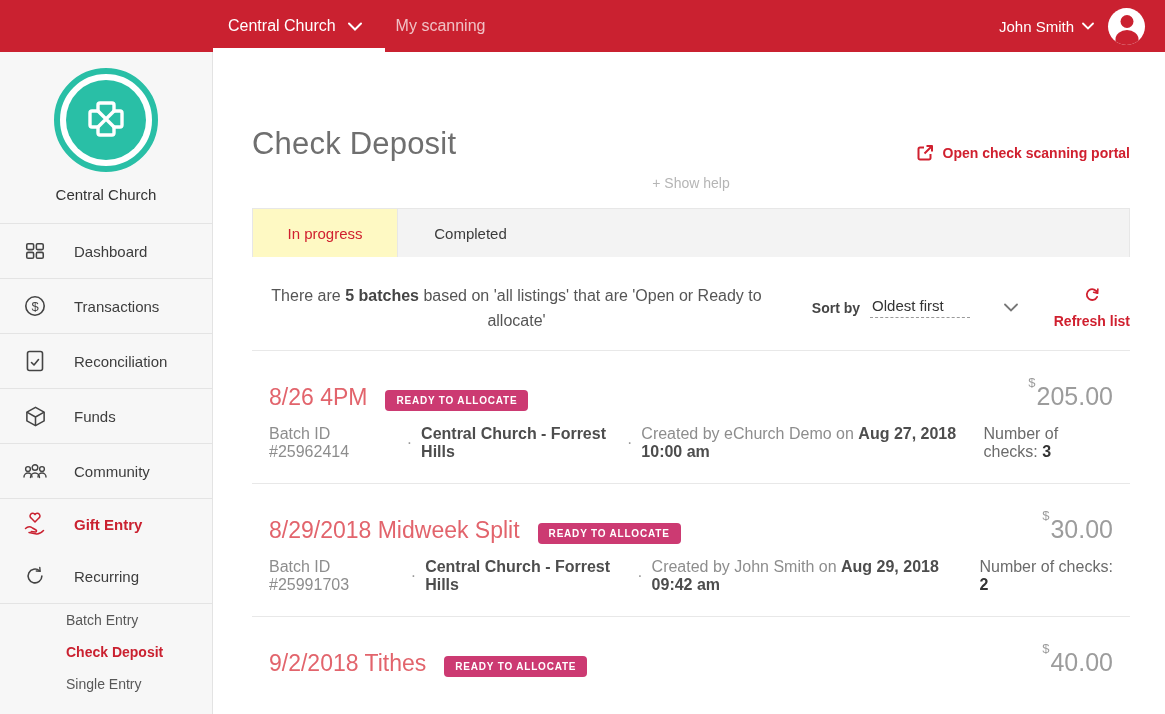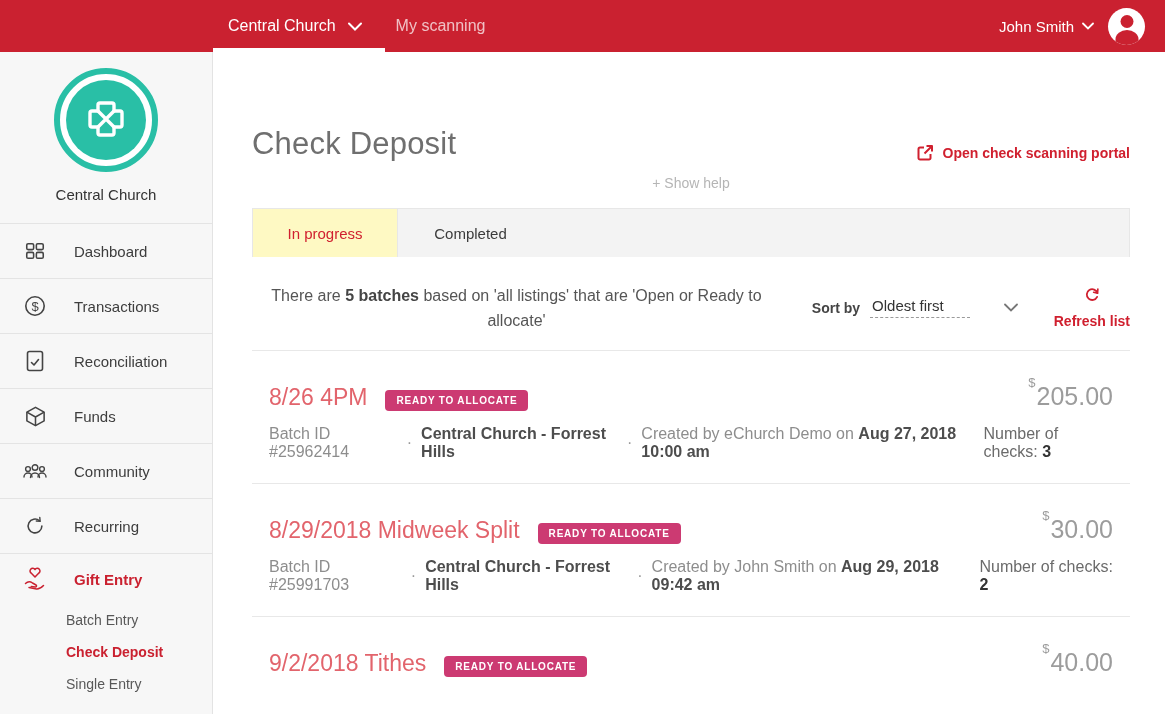--- a/index.html
+++ b/index.html
@@ -177,38 +177,38 @@
             <circle cx="6" cy="8" r="2.4"></circle>
               <circle cx="13" cy="6.5" r="2.8"></circle>
               <circle cx="20" cy="8" r="2.4"></circle>
             <path d="M2 16 a4 4 0 0 1 8 0"></path>
               <path d="M8.5 16.5 a4.5 4.5 0 0 1 9 0"></path>
               <path d="M16 16 a4 4 0 0 1 8 0"></path>
           </svg>
         </span>
         <span>Community</span>
       </div>
-      <div class="nav-item">
-        <span class="ico">
-          <svg width="22" height="22" viewBox="0 0 24 24" fill="none" stroke="#444" stroke-width="1.7" stroke-linecap="round">
-            <path d="M19.5 12 a7.5 7.5 0 1 1 -2.6 -5.7"></path>
-            <polyline points="17.2,2.6 17.6,6.8 13.4,6.6" stroke-width="1.5"></polyline>
-          </svg>
-        </span>
-        <span>Recurring</span>
-      </div>
       <div class="nav-item active">
         <span class="ico">
           <svg width="24" height="26" viewBox="0 0 24 26" fill="none" stroke="#ca2130" stroke-width="1.5" stroke-linecap="round" stroke-linejoin="round">
             <path d="M12 11 L8.6 7.4 a2.7 2.7 0 1 1 3.4 -3.9 a2.7 2.7 0 1 1 3.4 3.9 Z"></path>
             <path d="M2.5 17.5 c2.5 -2.5 5 -2 7 -0.5 l3.5 2 c1 0.6 0.5 2 -0.8 1.9 l-4 -0.4"></path>
             <path d="M6 21.5 l7.5 1.5 c2.5 0.3 5 -1.5 7 -3.5"></path>
           </svg>
         </span>
         <span>Gift Entry</span>
+      </div>
+      <div class="nav-item">
+        <span class="ico">
+          <svg width="22" height="22" viewBox="0 0 24 24" fill="none" stroke="#444" stroke-width="1.7" stroke-linecap="round">
+            <path d="M19.5 12 a7.5 7.5 0 1 1 -2.6 -5.7"></path>
+            <polyline points="17.2,2.6 17.6,6.8 13.4,6.6" stroke-width="1.5"></polyline>
+          </svg>
+        </span>
+        <span>Recurring</span>
       </div>
       <div class="subnav">
         <div class="subnav-item">Batch Entry</div>
         <div class="subnav-item active">Check Deposit</div>
         <div class="subnav-item">Single Entry</div>
       </div>
 
     </div>
   </div>
 

